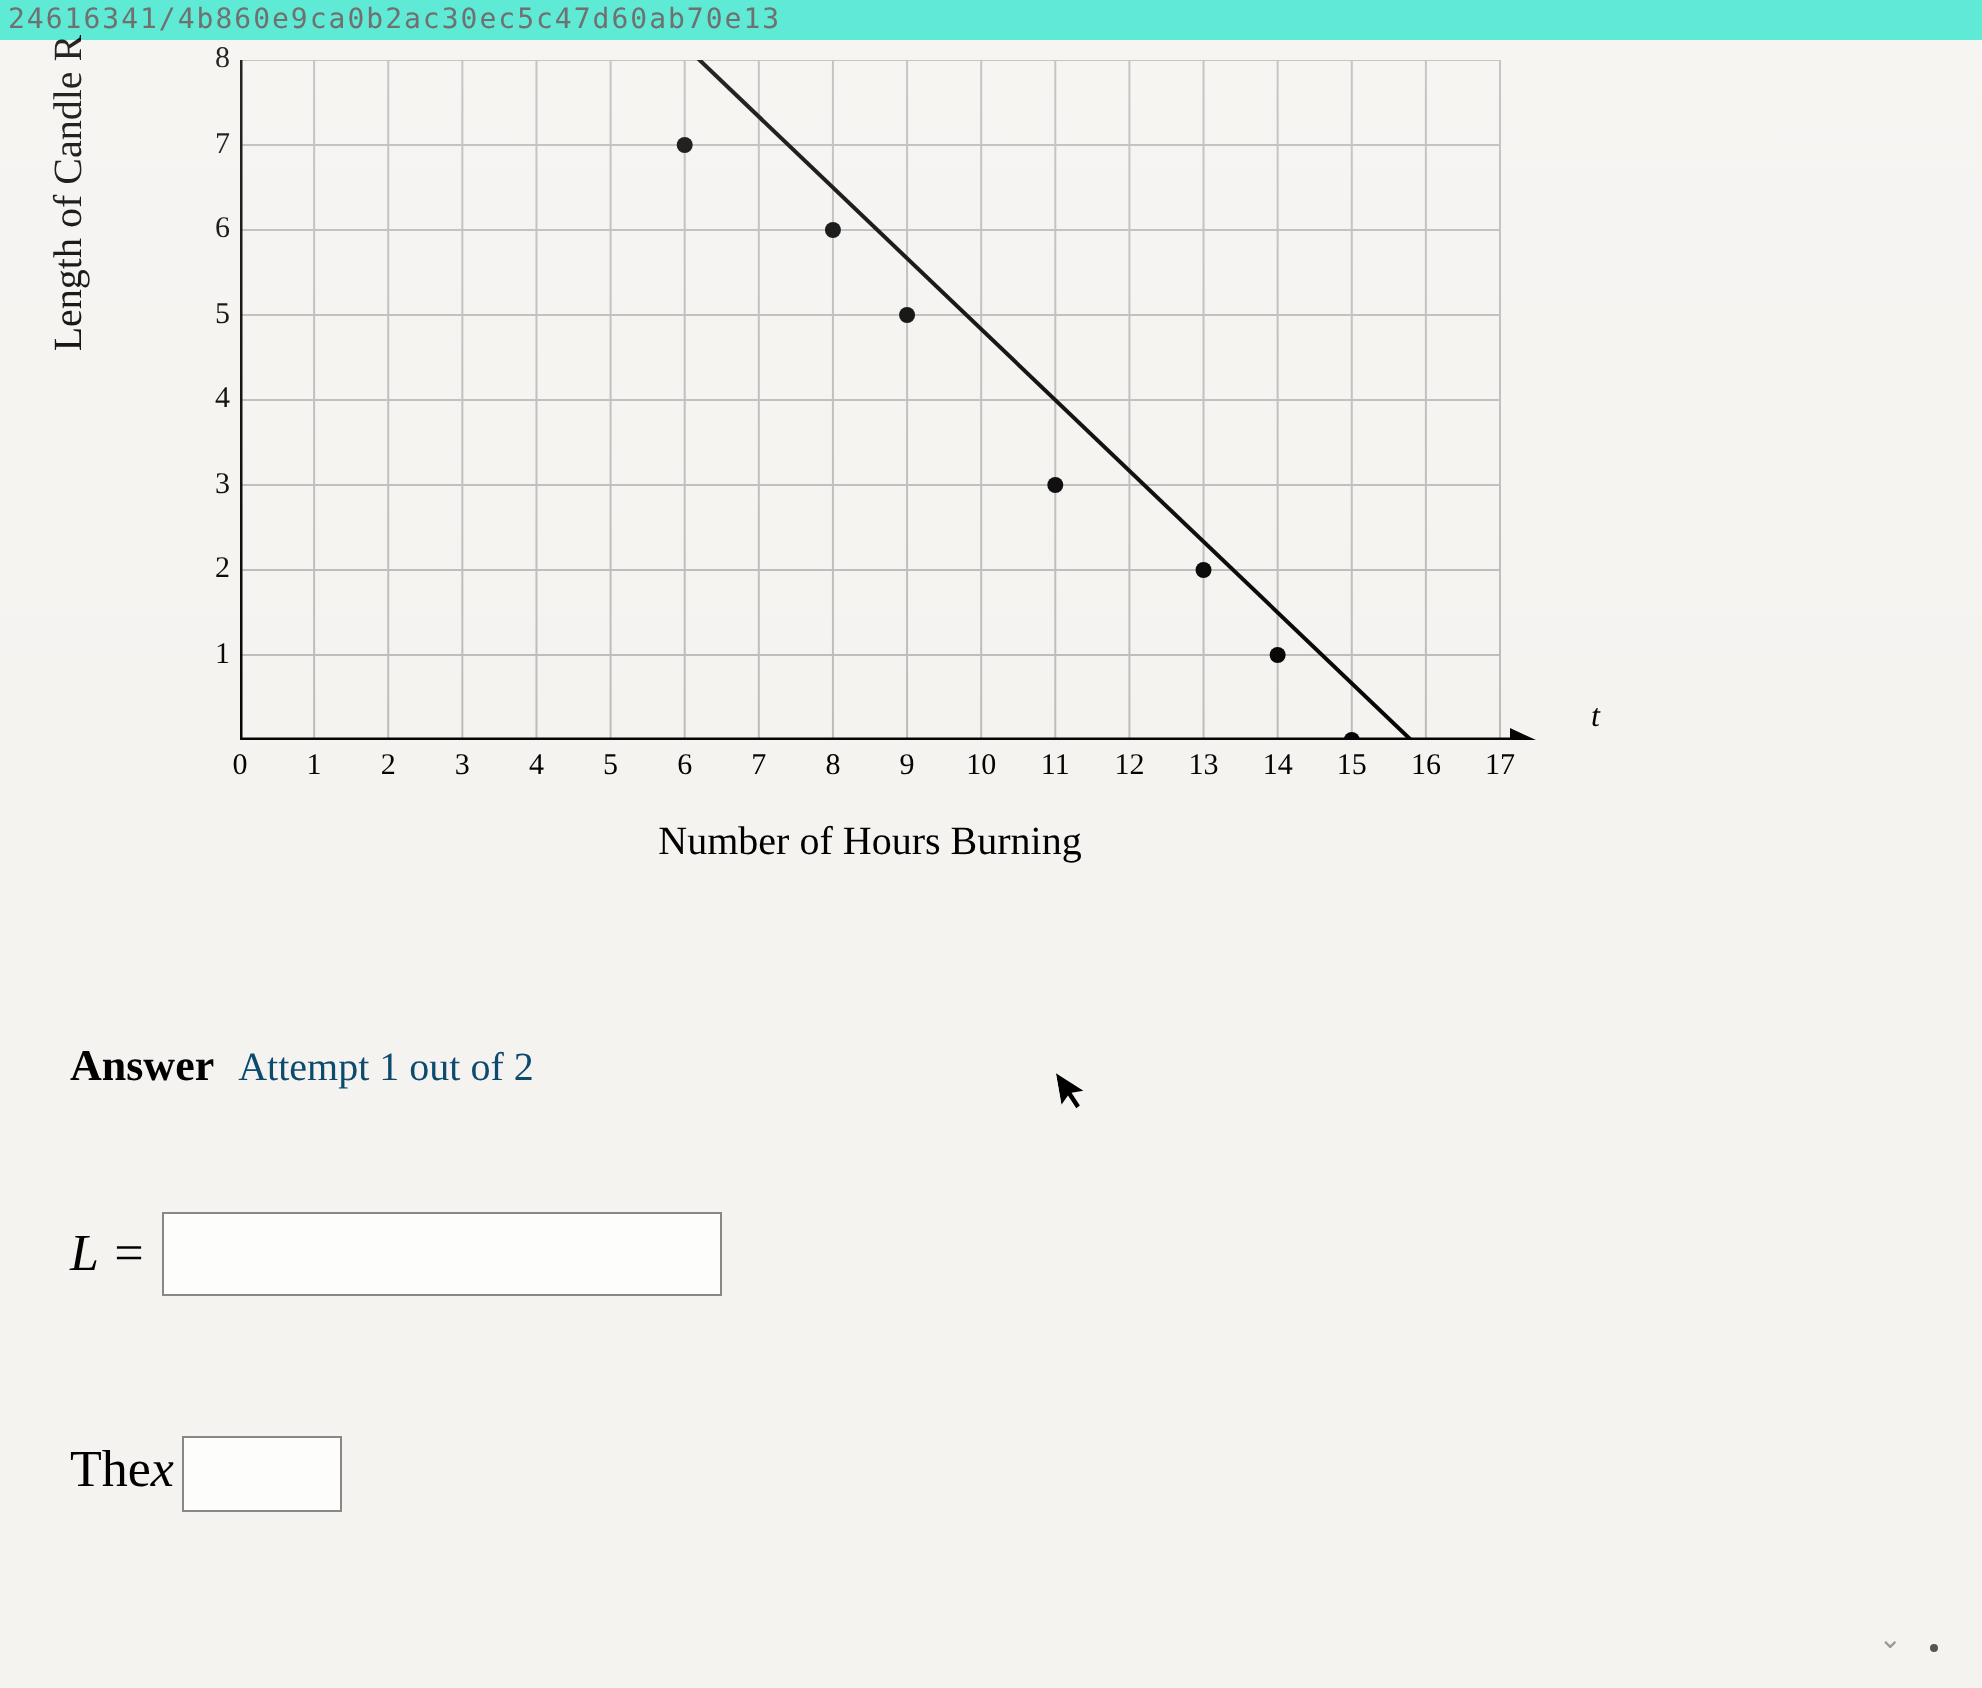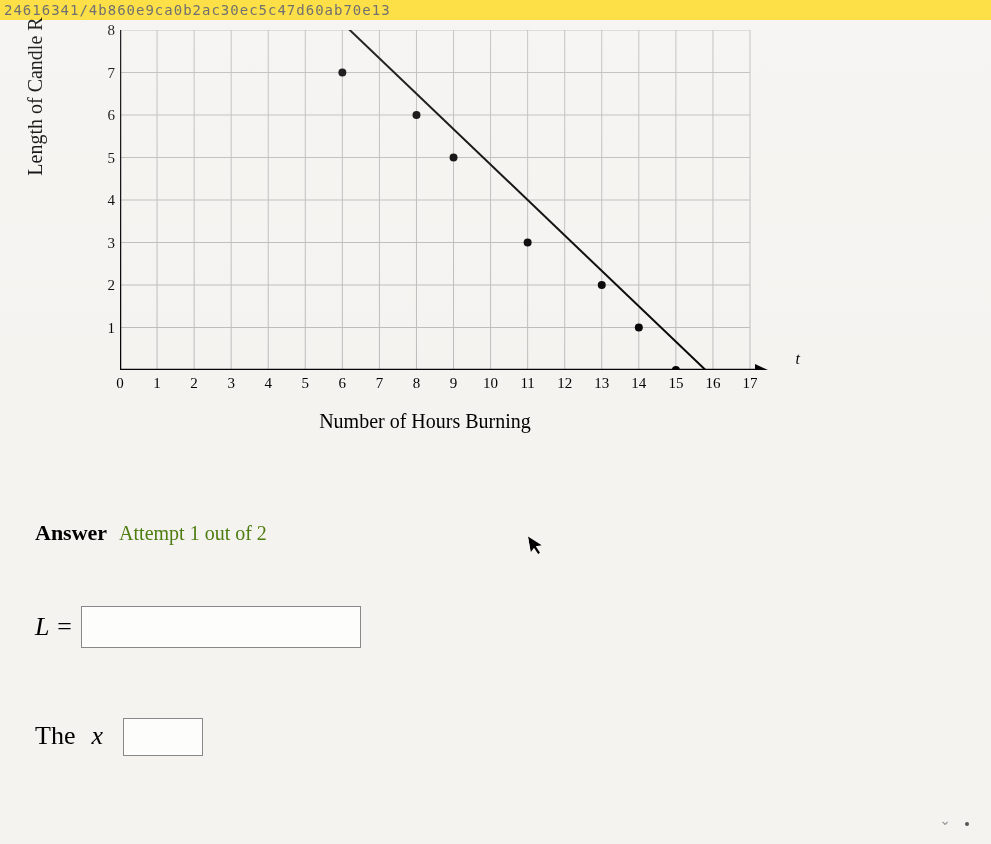--- a/index.html
+++ b/index.html
@@ -9,21 +9,21 @@
     }
     body {
       font-family: Georgia, 'Times New Roman', serif;
       background: #f5f3f0;
       width: 991px;
       height: 844px;
       position: relative;
       overflow: hidden;
     }
     .url-bar {
-      background: #fde047;
+      background: #5eead4;
       color: #707070;
       font-family: monospace;
       font-size: 14px;
       padding: 2px 4px;
       width: 100%;
       letter-spacing: 1px;
     }
     .screen-glare {
       position: absolute;
       top: 20px;
@@ -86,21 +86,21 @@
       width: 650px;
       height: 20px;
     }
     .x-tick {
       position: absolute;
       font-size: 15px;
       transform: translateX(-50%);
     }
     .x-axis-label {
       position: absolute;
-      left: 40px;
+      left: 50px;
       top: 380px;
       width: 630px;
       text-align: center;
       font-size: 20px;
       font-family: Georgia, serif;
       font-weight: 500;
     }
     .axis-var-t {
       position: absolute;
       right: -30px;
@@ -111,21 +111,21 @@
     .answer-section {
       margin-left: 35px;
       margin-top: 100px;
     }
     .answer-label {
       font-weight: bold;
       font-size: 22px;
       margin-top: 33px;
     }
     .attempt {
-      color: #4d7c0f;
+      color: #0c4a6e;
       font-size: 20px;
       margin-left: 8px;
     }
     .equation-row {
       margin-top: 60px;
       display: flex;
       align-items: center;
       font-size: 26px;
     }
     .equation-row .L {
@@ -140,21 +140,21 @@
       background: #fdfdfc;
       font-size: 20px;
       padding: 4px;
     }
     .sentence-row {
       margin-top: 70px;
       font-size: 26px;
       display: flex;
       align-items: baseline;
       flex-wrap: wrap;
-      gap: 16px;
+      gap: 0;
     }
     .sentence-row .x-var {
       font-style: italic;
       font-family: 'Times New Roman', serif;
     }
     .sentence-row input {
       width: 80px;
       height: 38px;
       border: 1px solid #888;
       background: #fdfdfc;

